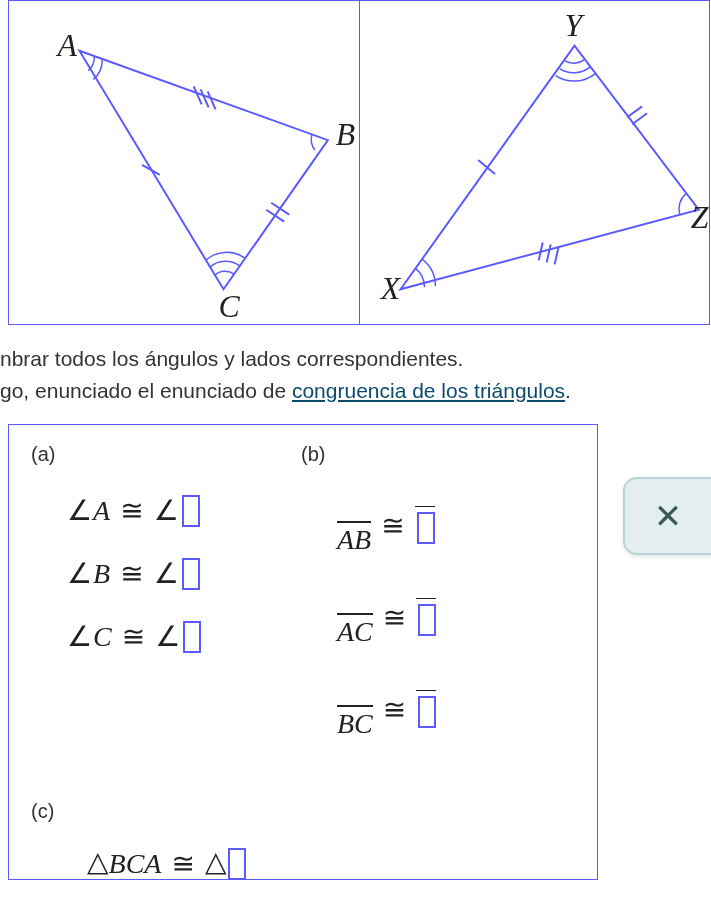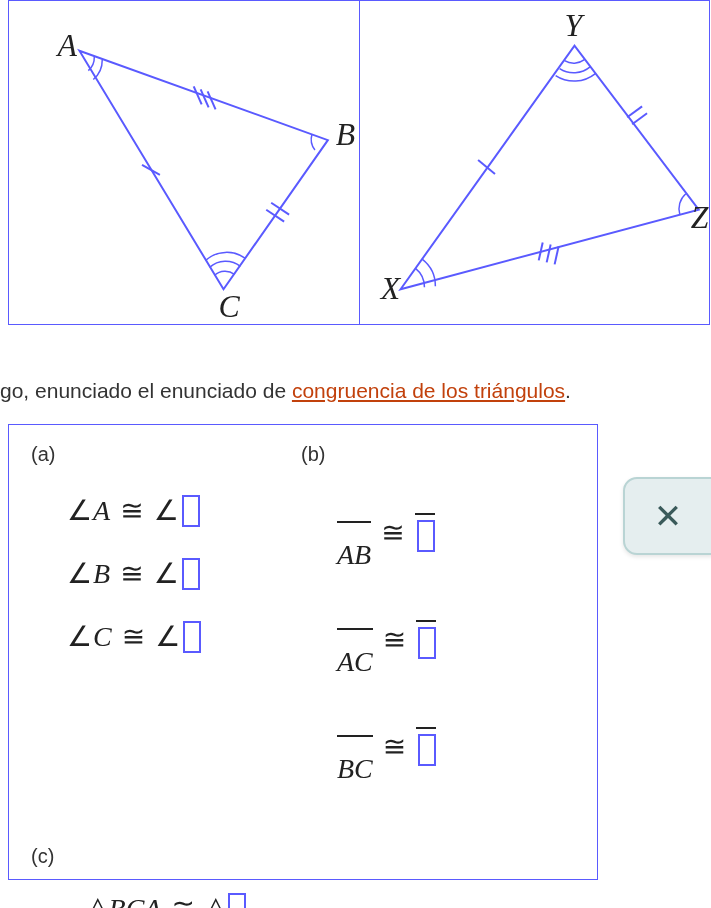--- a/index.html
+++ b/index.html
@@ -28,21 +28,21 @@
       width: 100%;
       height: 100%;
     }
     .instructions {
       padding: 18px 0 18px 0;
       font-size: 21px;
       color: #333;
       line-height: 1.5;
     }
     .instructions a {
-      color: #c2410c;
+      color: #0c4a6e;
       text-decoration: underline;
     }
 
     .answer-panel {
       border: 1px solid #5a5aff;
       margin-left: 8px;
       width: 590px;
       height: 456px;
       padding: 18px 0 0 0;
       position: relative;
@@ -80,21 +80,21 @@
       width: 18px;
       height: 32px;
       border: 2px solid #5a5aff;
       background: #fff;
       vertical-align: middle;
       margin-left: 2px;
     }
     .overline-wrap {
       display: inline-block;
       position: relative;
-      padding-top: 18px;
+      padding-top: 3px;
       margin-top: 27px;
     }
     .overline-wrap::before {
       content: '';
       position: absolute;
       top: 0;
       left: 0;
       right: 0;
       height: 1.5px;
       background: #222;
@@ -205,21 +205,21 @@
       <line x1="199" y1="247" x2="195" y2="265" stroke="#5a5aff" stroke-width="2"></line>
 
       <text x="20" y="300" font-family="Times New Roman" font-style="italic" font-size="32" fill="#222">X</text>
       <text x="205" y="35" font-family="Times New Roman" font-style="italic" font-size="32" fill="#222">Y</text>
       <text x="332" y="228" font-family="Times New Roman" font-style="italic" font-size="32" fill="#222">Z</text>
     </svg>
   </div>
 </div>
 
 <div class="instructions">
-  <br>
+  <span>nbrar todos los ángulos y lados correspondientes.</span><br>
   <span>go, enunciado el enunciado de </span><a href="#">congruencia de los triángulos</a><span>.</span>
 </div>
 
 <div class="answer-panel">
   <div class="row-ab">
 
     <div class="col col-a">
       <div class="part-label">(a)</div>
       <div class="eq-row">
         <span class="angle-sym">∠</span>

